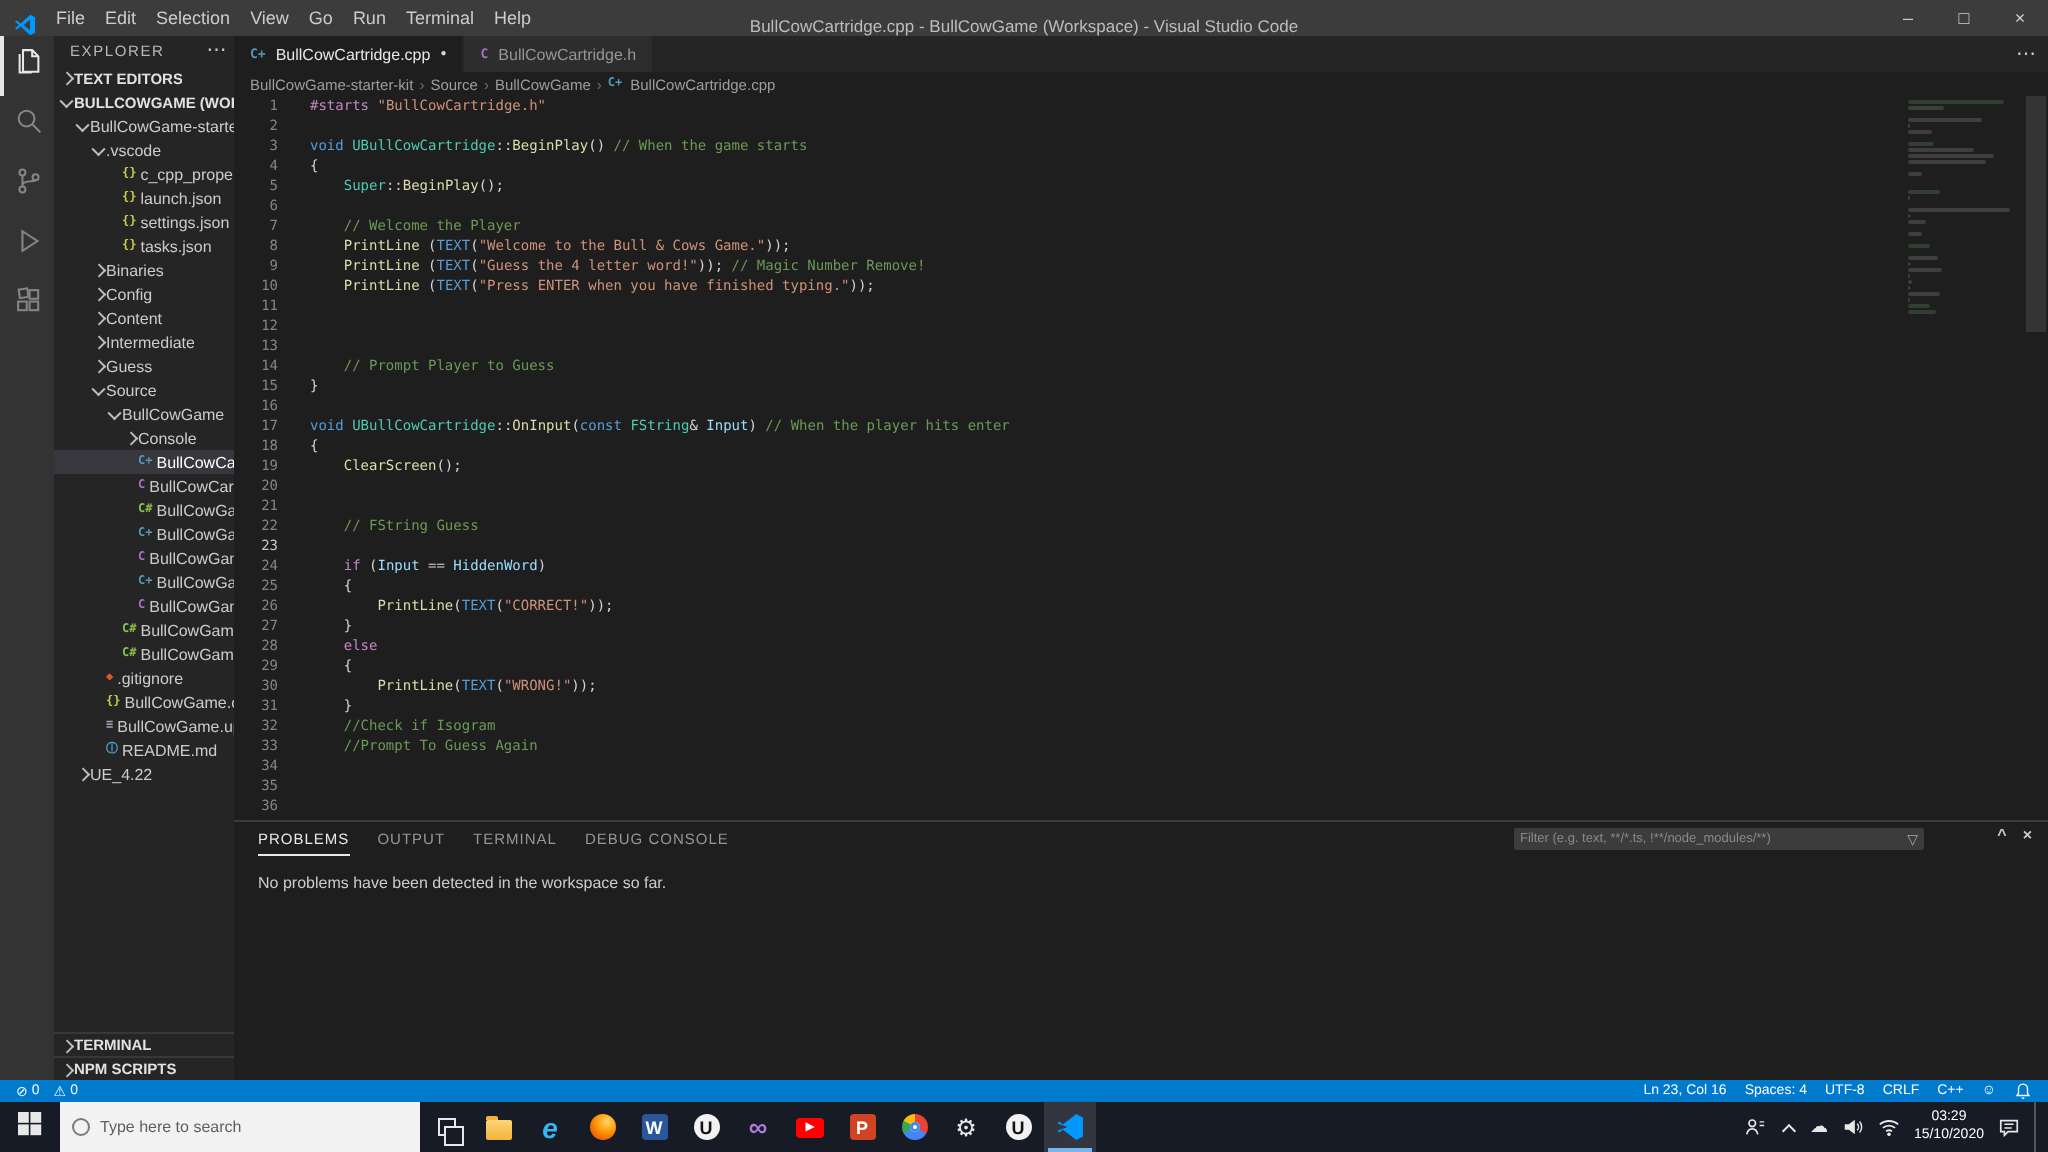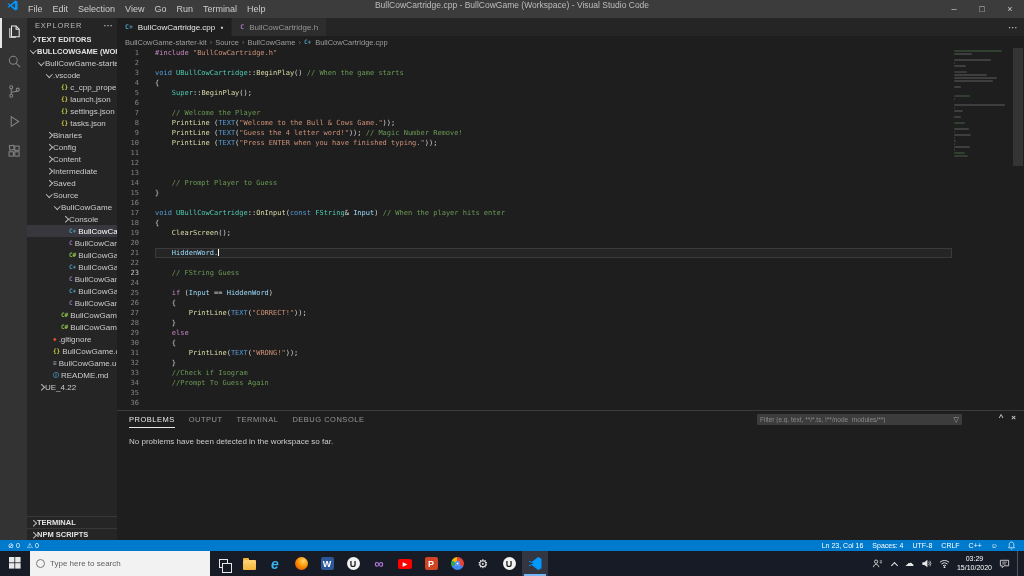--- a/index.html
+++ b/index.html
@@ -1,20 +1,20 @@
 <!DOCTYPE html>
 <html><head>
 <meta charset="utf-8">
 <style>
   *{margin:0;padding:0;box-sizing:border-box}
   html,body{width:1024px;height:576px;overflow:hidden}
   body{position:relative;background:#1e1e1e;font-family:"Liberation Sans","DejaVu Sans",sans-serif;user-select:none;cursor:default}
 
   
-  .titlebar{position:absolute;left:0;right:0;top:0;height:18px;background:#3c3c3c;display:flex;align-items:flex-start;color:#cccccc;font-size:9px;z-index:20}
+  .titlebar{position:absolute;left:0;right:0;top:0;height:18px;background:#3c3c3c;display:flex;align-items:flex-end;color:#cccccc;font-size:9px;z-index:20}
   .logo{margin:0 5px 0 7px;display:flex;align-items:center}
   .menu-bar{display:flex;height:100%;align-items:center}
   .menu-item{padding:0 5px;height:100%;display:flex;align-items:center}
   .window-title{position:absolute;left:50%;transform:translateX(-50%);color:#bdbdbd;white-space:nowrap;font-size:8.5px}
   .win-controls{margin-left:auto;display:flex;height:100%}
   .win-btn{width:28px;display:flex;align-items:center;justify-content:center;font-size:9px;color:#cccccc}
 
   
   .activitybar{position:absolute;left:0;top:18px;bottom:36px;width:27px;background:#333333;z-index:5}
   .ab-item{height:30px;display:flex;align-items:center;justify-content:center;color:#858585;border-left:2px solid transparent}
@@ -236,21 +236,21 @@
         <div class="tree-row" style="padding-left: 18px;">
           <span class="chev collapsed"></span>
           <span class="tree-label">Content</span>
         </div>
         <div class="tree-row" style="padding-left: 18px;">
           <span class="chev collapsed"></span>
           <span class="tree-label">Intermediate</span>
         </div>
         <div class="tree-row" style="padding-left: 18px;">
           <span class="chev collapsed"></span>
-          <span class="tree-label">Saved</span>
+          <span class="tree-label">Guess</span>
         </div>
         <div class="tree-row" style="padding-left: 18px;">
           <span class="chev expanded"></span>
           <span class="tree-label">Source</span>
         </div>
         <div class="tree-row" style="padding-left: 26px;">
           <span class="chev expanded"></span>
           <span class="tree-label">BullCowGame</span>
         </div>
         <div class="tree-row" style="padding-left: 34px;">
@@ -398,41 +398,40 @@
           <div class="ln">29</div>
           <div class="ln">30</div>
           <div class="ln">31</div>
           <div class="ln">32</div>
           <div class="ln">33</div>
           <div class="ln">34</div>
           <div class="ln">35</div>
           <div class="ln">36</div>
         </div>
       <div class="code">
-          <div class="code-line"><span class="tok-p">#include</span><span class="tok-d"> </span><span class="tok-s">"BullCowCartridge.h"</span></div>
+          <div class="code-line"><span class="tok-p">#starts</span><span class="tok-d"> </span><span class="tok-s">"BullCowCartridge.h"</span></div>
           <div class="code-line"></div>
           <div class="code-line"><span class="tok-b">void</span><span class="tok-d"> </span><span class="tok-t">UBullCowCartridge</span><span class="tok-d">::</span><span class="tok-f">BeginPlay</span><span class="tok-d">() </span><span class="tok-c">// When the game starts</span></div>
           <div class="code-line"><span class="tok-d">{</span></div>
           <div class="code-line"><span class="tok-d">    </span><span class="tok-t">Super</span><span class="tok-d">::</span><span class="tok-f">BeginPlay</span><span class="tok-d">();</span></div>
           <div class="code-line"></div>
           <div class="code-line"><span class="tok-d">    </span><span class="tok-c">// Welcome the Player</span></div>
           <div class="code-line"><span class="tok-d">    </span><span class="tok-f">PrintLine</span><span class="tok-d"> (</span><span class="tok-m">TEXT</span><span class="tok-d">(</span><span class="tok-s">"Welcome to the Bull &amp; Cows Game."</span><span class="tok-d">));</span></div>
           <div class="code-line"><span class="tok-d">    </span><span class="tok-f">PrintLine</span><span class="tok-d"> (</span><span class="tok-m">TEXT</span><span class="tok-d">(</span><span class="tok-s">"Guess the 4 letter word!"</span><span class="tok-d">)); </span><span class="tok-c">// Magic Number Remove!</span></div>
           <div class="code-line"><span class="tok-d">    </span><span class="tok-f">PrintLine</span><span class="tok-d"> (</span><span class="tok-m">TEXT</span><span class="tok-d">(</span><span class="tok-s">"Press ENTER when you have finished typing."</span><span class="tok-d">));</span></div>
           <div class="code-line"></div>
           <div class="code-line"></div>
           <div class="code-line"></div>
           <div class="code-line"><span class="tok-d">    </span><span class="tok-c">// Prompt Player to Guess</span></div>
           <div class="code-line"><span class="tok-d">}</span></div>
           <div class="code-line"></div>
           <div class="code-line"><span class="tok-b">void</span><span class="tok-d"> </span><span class="tok-t">UBullCowCartridge</span><span class="tok-d">::</span><span class="tok-f">OnInput</span><span class="tok-d">(</span><span class="tok-b">const</span><span class="tok-d"> </span><span class="tok-t">FString</span><span class="tok-d">&amp; </span><span class="tok-v">Input</span><span class="tok-d">) </span><span class="tok-c">// When the player hits enter</span></div>
           <div class="code-line"><span class="tok-d">{</span></div>
           <div class="code-line"><span class="tok-d">    </span><span class="tok-f">ClearScreen</span><span class="tok-d">();</span></div>
           <div class="code-line"></div>
-          <div class="code-line current"><span class="tok-d">    </span><span class="tok-v">HiddenWord</span><span class="tok-d">.</span><span class="cursor"></span></div>
           <div class="code-line"></div>
           <div class="code-line"><span class="tok-d">    </span><span class="tok-c">// FString Guess</span></div>
           <div class="code-line"></div>
           <div class="code-line"><span class="tok-d">    </span><span class="tok-p">if</span><span class="tok-d"> (</span><span class="tok-v">Input</span><span class="tok-d"> == </span><span class="tok-v">HiddenWord</span><span class="tok-d">)</span></div>
           <div class="code-line"><span class="tok-d">    {</span></div>
           <div class="code-line"><span class="tok-d">        </span><span class="tok-f">PrintLine</span><span class="tok-d">(</span><span class="tok-m">TEXT</span><span class="tok-d">(</span><span class="tok-s">"CORRECT!"</span><span class="tok-d">));</span></div>
           <div class="code-line"><span class="tok-d">    }</span></div>
           <div class="code-line"><span class="tok-d">    </span><span class="tok-p">else</span></div>
           <div class="code-line"><span class="tok-d">    {</span></div>
           <div class="code-line"><span class="tok-d">        </span><span class="tok-f">PrintLine</span><span class="tok-d">(</span><span class="tok-m">TEXT</span><span class="tok-d">(</span><span class="tok-s">"WRONG!"</span><span class="tok-d">));</span></div>

